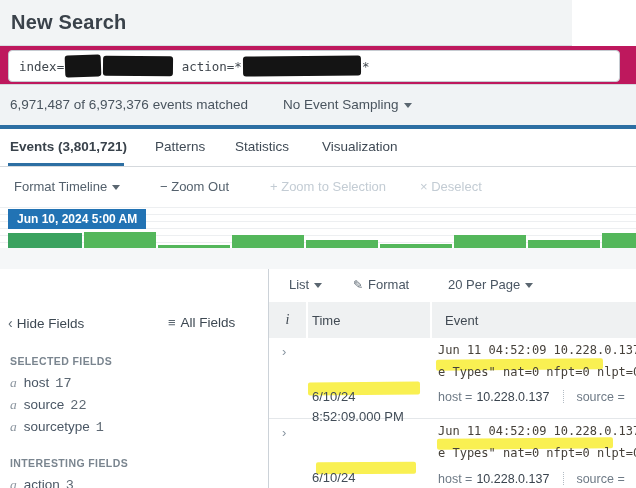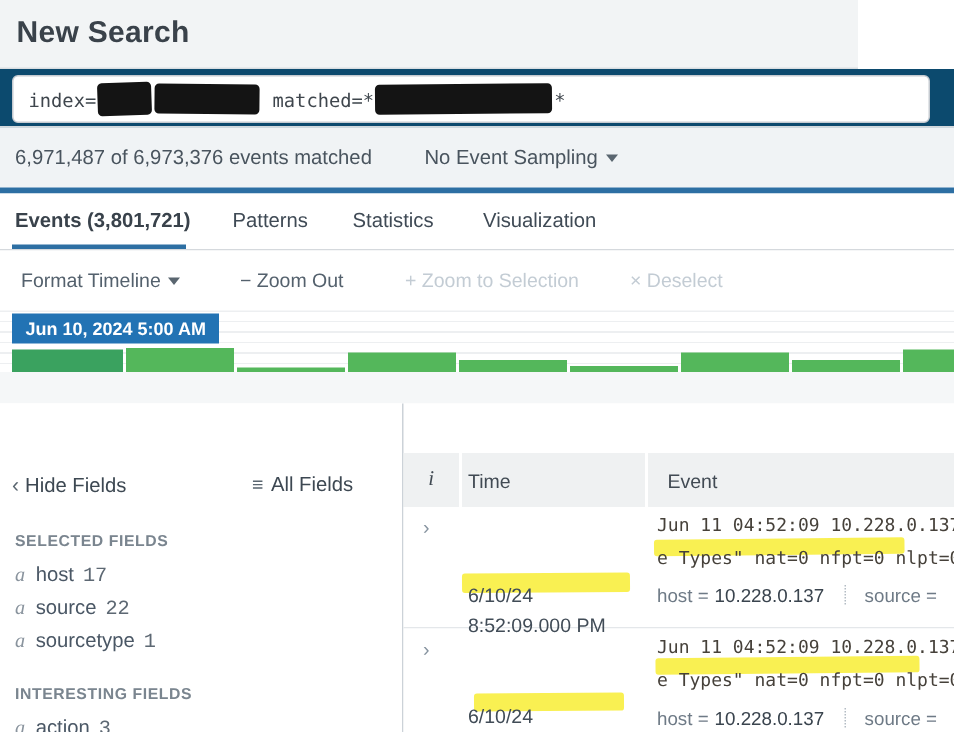--- a/index.html
+++ b/index.html
@@ -8,21 +8,21 @@
   #screen {
     position:relative; width:636px; height:488px; overflow:hidden;
     background:#fff; margin:0 auto;
   }
   
   .title-band { position:absolute; left:0; top:0; width:572px; height:46px;
     background:#f2f4f5; border-bottom:1px solid #d9dde1; }
   .page-title { position:absolute; left:11px; top:11px; font-size:20px;
     font-weight:600; color:#3a424a; letter-spacing:.2px; }
   .search-band { position:absolute; left:0; top:46px; width:636px; height:39px;
-    background:#0c4a6e; border-bottom:1px solid #d3d8dc; }
+    background:#be185d; border-bottom:1px solid #d3d8dc; }
   .search-box { position:absolute; left:8px; top:4px; width:612px; height:32px;
     background:#fff; border:1px solid #c6cbd1; border-radius:4px;
     display:flex; align-items:center; padding-left:10px;
     font-family:"DejaVu Sans Mono", monospace; font-size:12.5px; color:#3f464d;
     white-space:pre; }
   .redact { display:inline-block; background:#141414; border-radius:3px;
     vertical-align:middle; margin:0 1px; }
   .redact.r1 { width:36px; height:22px; transform:rotate(-2deg); }
   .redact.r2 { width:70px; height:20px; transform:rotate(.6deg); }
   .redact.r3 { width:118px; height:20px; transform:rotate(-.5deg); }
@@ -109,21 +109,21 @@
 <body>
 
 <div id="screen">
 
   <div class="title-band">
     <div class="page-title">New Search</div>
   </div>
 
   <div class="search-band">
     <div class="search-box">
-      <span>index=</span><span class="redact r1"></span><span class="redact r2"></span><span> matched=*</span><span class="redact r3"></span><span>*</span>
+      <span>index=</span><span class="redact r1"></span><span class="redact r2"></span><span> action=*</span><span class="redact r3"></span><span>*</span>
     </div>
   </div>
 
   <div class="matched-band">
     <div class="matched-text">6,971,487 of 6,973,376 events matched</div>
     <div class="sampling"><span>No Event Sampling</span><span class="caret"></span></div>
   </div>
 
   <div class="blue-bar"></div>
 
@@ -176,20 +176,25 @@
         <span class="pfx">a</span><span class="fname">sourcetype</span><span class="fcount">1</span>
       </div>
 
       <div class="sb-section sb-int">INTERESTING FIELDS</div>
 
       <div class="sb-item f3">
         <span class="pfx">a</span><span class="fname">action</span><span class="fcount">3</span>
       </div>
     </div>
 
+    <div class="res-controls">
+      <div class="rc-item rc-list"><span>List</span><span class="caret"></span></div>
+      <div class="rc-item rc-format"><span class="pencil">✎</span><span>Format</span></div>
+      <div class="rc-item rc-page"><span>20 Per Page</span><span class="caret"></span></div>
+    </div>
 
     <div class="thead">
       <div class="th-cell th-i">i</div>
       <div class="th-cell th-event">
           <span>Event</span>
         </div>
       <div class="th-cell th-time">
           <span>Time</span>
         </div>
     </div>

